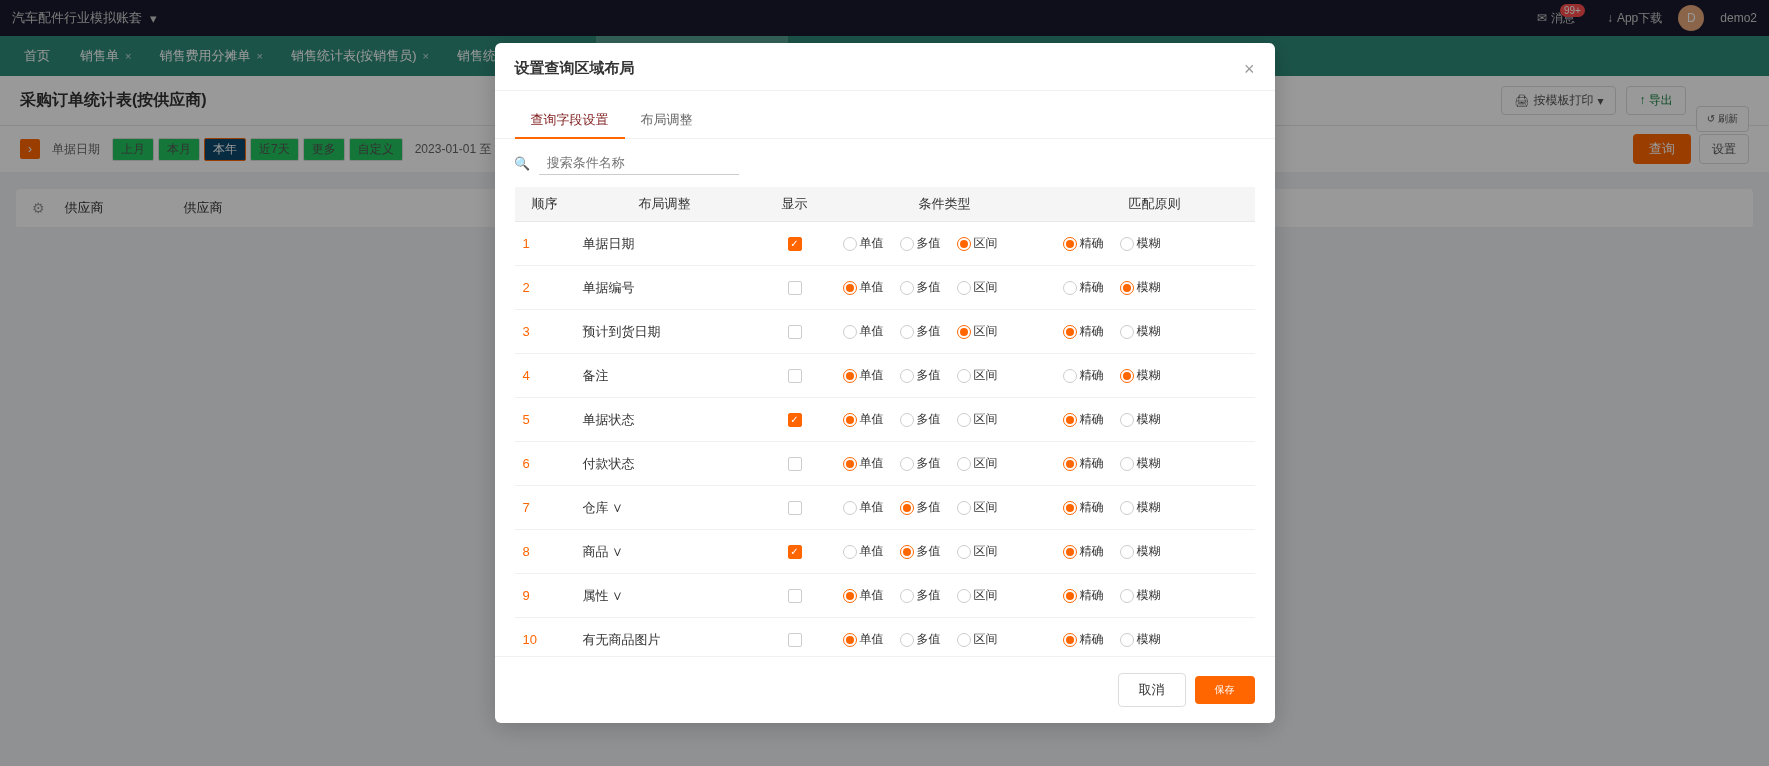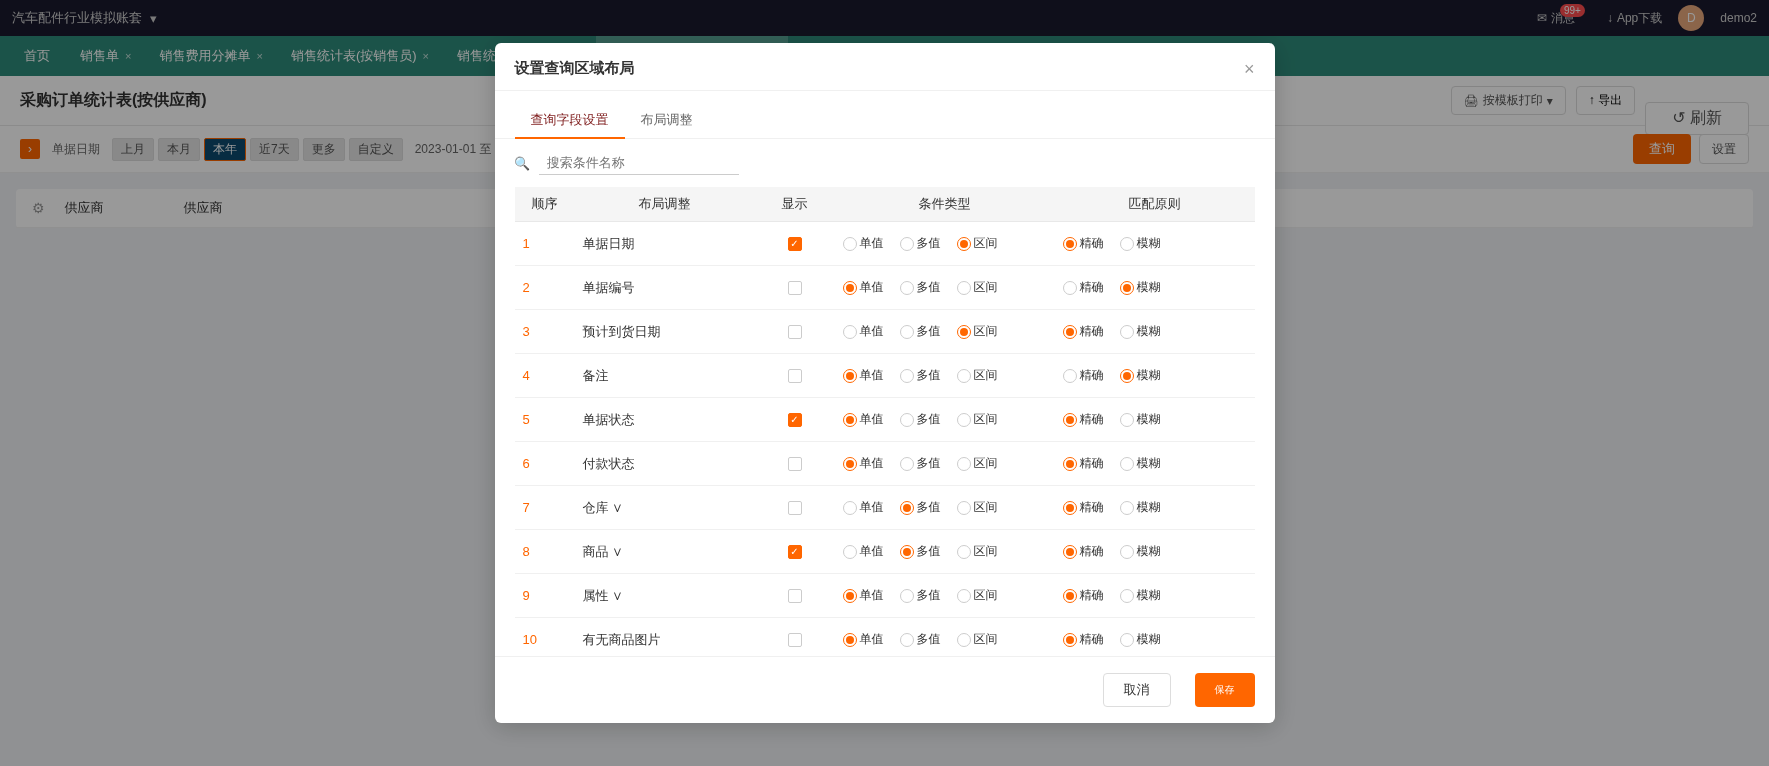--- a/index.html
+++ b/index.html
@@ -73,38 +73,38 @@
       background: #fff;
       display: flex;
       align-items: center;
       justify-content: space-between;
       padding: 0 20px;
       border-bottom: 1px solid #e8e8e8;
     }
     .page-title { font-size: 16px; font-weight: bold; color: #333; }
     .page-actions { display: flex; align-items: center; gap: 10px; }
     .btn-print { border: 1px solid #ddd; background: #fff; padding: 5px 12px; border-radius: 4px; cursor: pointer; font-size: 12px; color: #555; display: flex; align-items: center; gap: 4px; }
-    .btn-export { border: 1px solid #ddd; background: #fff; padding: 5px 12px; border-radius: 4px; cursor: pointer; font-size: 12px; color: #000000; }
-    .btn-refresh { border: 1px solid #ddd; background: #fff; padding: 5px 26px; border-radius: 4px; cursor: pointer; font-size: 16px; color: #555; margin-top: 36px; }
+    .btn-export { border: 1px solid #ddd; background: #fff; padding: 5px 12px; border-radius: 4px; cursor: pointer; font-size: 12px; color: #15803d; }
+    .btn-refresh { border: 1px solid #ddd; background: #fff; padding: 5px 10px; border-radius: 4px; cursor: pointer; font-size: 10px; color: #555; margin-top: 36px; }
     .btn-query { background: #f60; color: #fff; border: none; padding: 6px 16px; border-radius: 4px; cursor: pointer; font-size: 13px; }
     .btn-set { border: 1px solid #ddd; background: #fff; padding: 5px 12px; border-radius: 4px; cursor: pointer; font-size: 12px; color: #555; }
 
     
     .filter-bar {
       background: #fff;
       padding: 8px 20px;
       display: flex;
       align-items: center;
       gap: 12px;
       border-bottom: 1px solid #f0f0f0;
     }
     .filter-toggle { background: #f60; color: #fff; border: none; width: 20px; height: 20px; border-radius: 2px; cursor: pointer; font-size: 12px; }
     .filter-label { font-size: 12px; color: #666; }
     .date-btns { display: flex; gap: 4px; }
-    .date-btn { font-size: 12px; padding: 2px 8px; border: 1px solid #ddd; border-radius: 2px; cursor: pointer; background: #e5e5e5; color: #555; }
+    .date-btn { font-size: 12px; padding: 2px 8px; border: 1px solid #ddd; border-radius: 2px; cursor: pointer; background: #22c55e; color: #555; }
     .date-btn.active { background: #0c4a6e; color: #fff; border-color: #f60; }
     .date-range { font-size: 12px; color: #666; }
 
     
     .main-content {
       padding: 16px;
       min-height: 400px;
     }
     .table-container {
       background: #fff;
@@ -263,22 +263,23 @@
       width: 8px; height: 8px;
       border-radius: 50%;
       background: #f60;
     }
 
     
     .modal-footer {
       display: flex;
       justify-content: flex-end;
       padding: 16px 20px;
-      gap: 24px;
+      gap: 9px;
       border-top: 1px solid #f0f0f0;
+      align-items: center;
     }
     .btn-cancel {
       padding: 7px 20px;
       border: 1px solid #ddd;
       background: #fff;
       border-radius: 4px;
       cursor: pointer;
       font-size: 13px;
       color: #333;
     }

